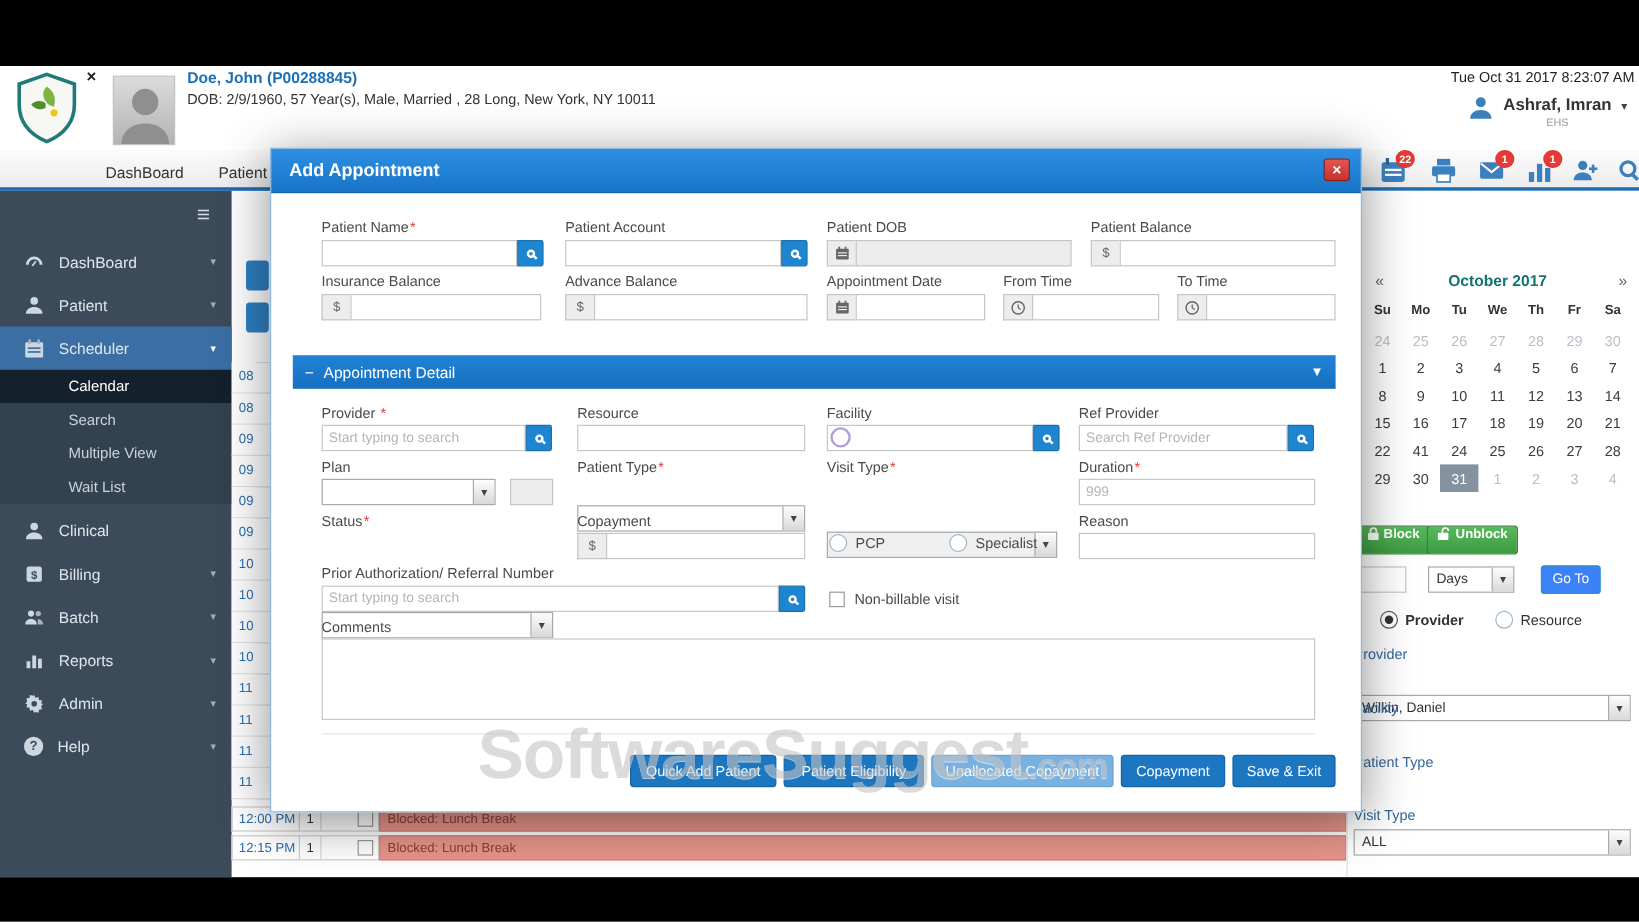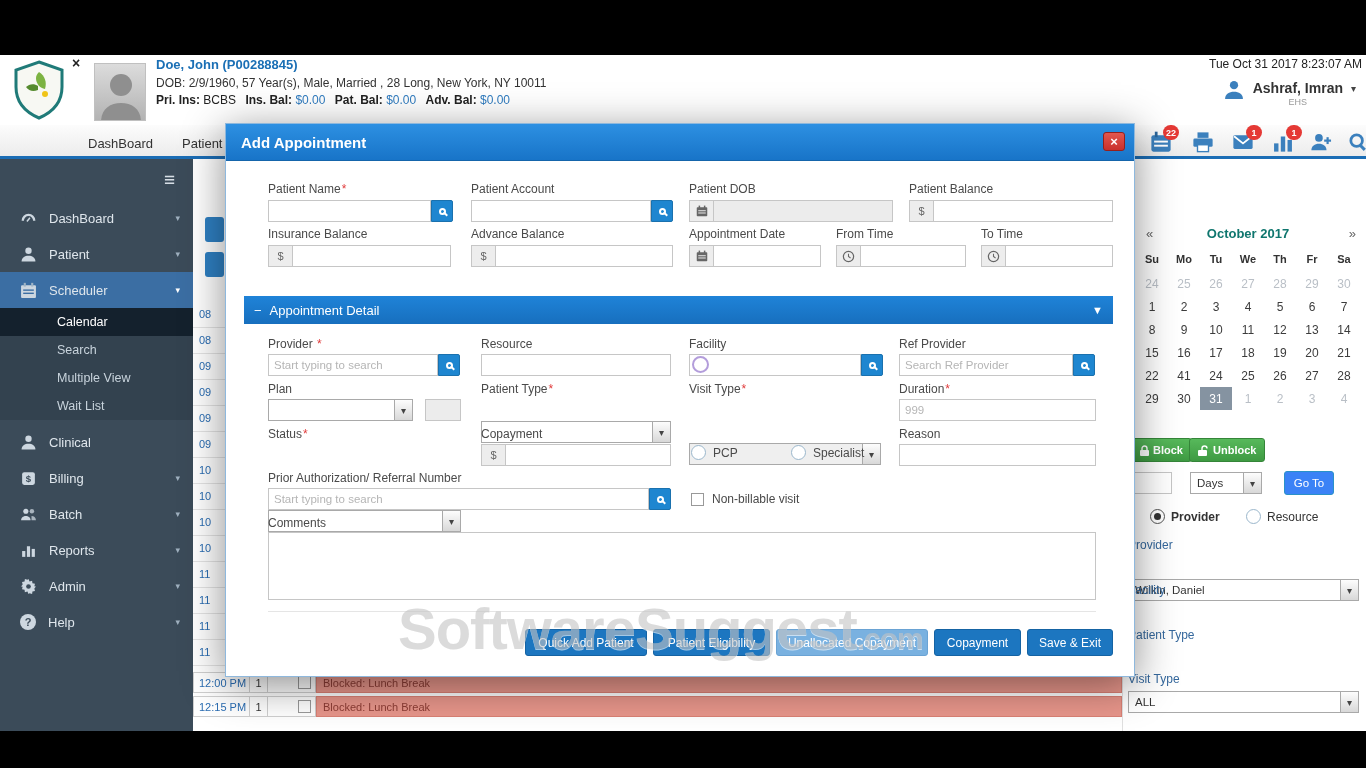--- a/index.html
+++ b/index.html
@@ -39,21 +39,21 @@
 .srow .ncell{position:absolute;left:57px;top:0;width:18px;height:21px;background:#fff;border:1px solid #cfcfcf;border-left:0;color:#333;text-align:center;padding-top:4px}
 .srow .ccell{position:absolute;left:75px;top:0;width:48px;height:21px;background:#fff;border:1px solid #cfcfcf;border-left:0;display:flex;align-items:center;padding-left:30px}
 .srow .blk{position:absolute;left:123px;top:0;width:806px;height:21px;background:#e8968b;border:1px solid #d98175;color:#8c3c34;padding:4px 0 0 6px;overflow:hidden;white-space:nowrap}
 
 #rpanel{position:absolute;left:1122px;top:159px;width:244px;height:572px;background:#fff;border-left:1px solid #e0e0e0}
 .cal-grid{display:grid;grid-template-columns:repeat(7,1fr)}
 .cal-wd{height:18px;display:flex;align-items:center;justify-content:center;font-size:11px;font-weight:bold;color:#333}
 .cal-cell{height:23px;display:flex;align-items:center;justify-content:center;font-size:12px;color:#3c3c3c;cursor:pointer}
 .cal-cell.mut{color:#b9bfc6}
 .cal-cell.seld{background:#8593a1;color:#fff}
-.gbtn{position:absolute;height:24px;background:linear-gradient(#57b95b,#3e9a42);border:1px solid #358539;border-radius:3px;color:#fff;font-size:11px;font-weight:bold;display:flex;align-items:center;gap:4px;padding:0 8px;cursor:pointer}
+.gbtn{position:absolute;height:24px;background:linear-gradient(#57b95b,#3e9a42);border:1px solid #358539;border-radius:3px;color:#fff;font-size:11px;font-weight:bold;display:flex;gap:4px;padding:0 8px;cursor:pointer}
 .rp-lbl{position:absolute;font-size:12px;color:#35689d;white-space:nowrap}
 
 .sel{position:relative;background:#fff;border:1px solid #a9a9a9;height:22px;font-size:11.5px;color:#333;display:flex;align-items:center;padding:0 20px 0 6px;overflow:hidden;white-space:nowrap;cursor:pointer}
 .sel::after{content:"▾";position:absolute;right:0;top:0;width:17px;height:20px;background:linear-gradient(#fdfdfd,#d8d8d8);border-left:1px solid #a9a9a9;color:#444;font-size:10px;display:flex;align-items:center;justify-content:center}
 .sel.dis{background:#efefef;color:#999}
 .inp{height:22px;border:1px solid #c6c6c6;font-size:11.5px;padding:0 5px;color:#333;font-family:inherit;background:#fff;outline:none;width:100%;min-width:0}
 .inp::placeholder{color:#b5b5b5}
 .inp.dis{background:#ececec}
 .group{display:flex;align-items:stretch}
 .addon{flex:0 0 24px;background:#ededed;border:1px solid #c6c6c6;border-right:0;display:flex;align-items:center;justify-content:center;color:#666;font-size:11px}
@@ -100,30 +100,20 @@
     </div>
     <div class="abs" style="left:72px;top:0;font-size:14px;font-weight:bold;color:#222;cursor:pointer">×</div>
     <div class="abs" style="left:94px;top:8px;width:52px;height:58px;background:linear-gradient(#dcdcdc,#b3b3b3);border:1px solid #c0c0c0;overflow:hidden">
       <svg width="52" height="58" viewBox="0 0 52 58">
           <circle cx="26" cy="21" r="11" fill="#8f8f8f"></circle>
           <path d="M6 58c0-13 9-19 20-19s20 6 20 19z" fill="#8f8f8f"></path>
         </svg>
     </div>
     <div class="abs pname" style="left:156px;top:2px">Doe, John (P00288845)</div>
     <div class="abs pdet" style="left:156px;top:21px">DOB: 2/9/1960, 57 Year(s), Male, Married , 28 Long, New York, NY 10011</div>
-    <div class="abs pbal" style="left:156px;top:38px">
-      <b>Pri. Ins:</b>
-      <span>BCBS</span>
-      <b style="margin-left:6px">Ins. Bal:</b>
-      <span class="bal-blue">$0.00</span>
-      <b style="margin-left:6px">Pat. Bal:</b>
-      <span class="bal-blue">$0.00</span>
-      <b style="margin-left:6px">Adv. Bal:</b>
-      <span class="bal-blue">$0.00</span>
-    </div>
     <div class="abs" style="right:4px;top:2px;font-size:12px;color:#222;white-space:nowrap">Tue Oct 31 2017 8:23:07 AM</div>
     <div class="abs" style="right:10px;top:24px;display:flex;align-items:flex-start;gap:8px">
       <svg width="22" height="22" viewBox="0 0 16 16" style="fill:#3b80bd">
           <circle cx="8" cy="4.5" r="3"></circle>
           <path d="M1.5 14.5c0-3.5 3-5.3 6.5-5.3s6.5 1.8 6.5 5.3z"></path>
         </svg>
       <div>
         <span class="uname">Ashraf, Imran</span>
         <div class="uorg" style="text-align:center">EHS</div>
       </div>

